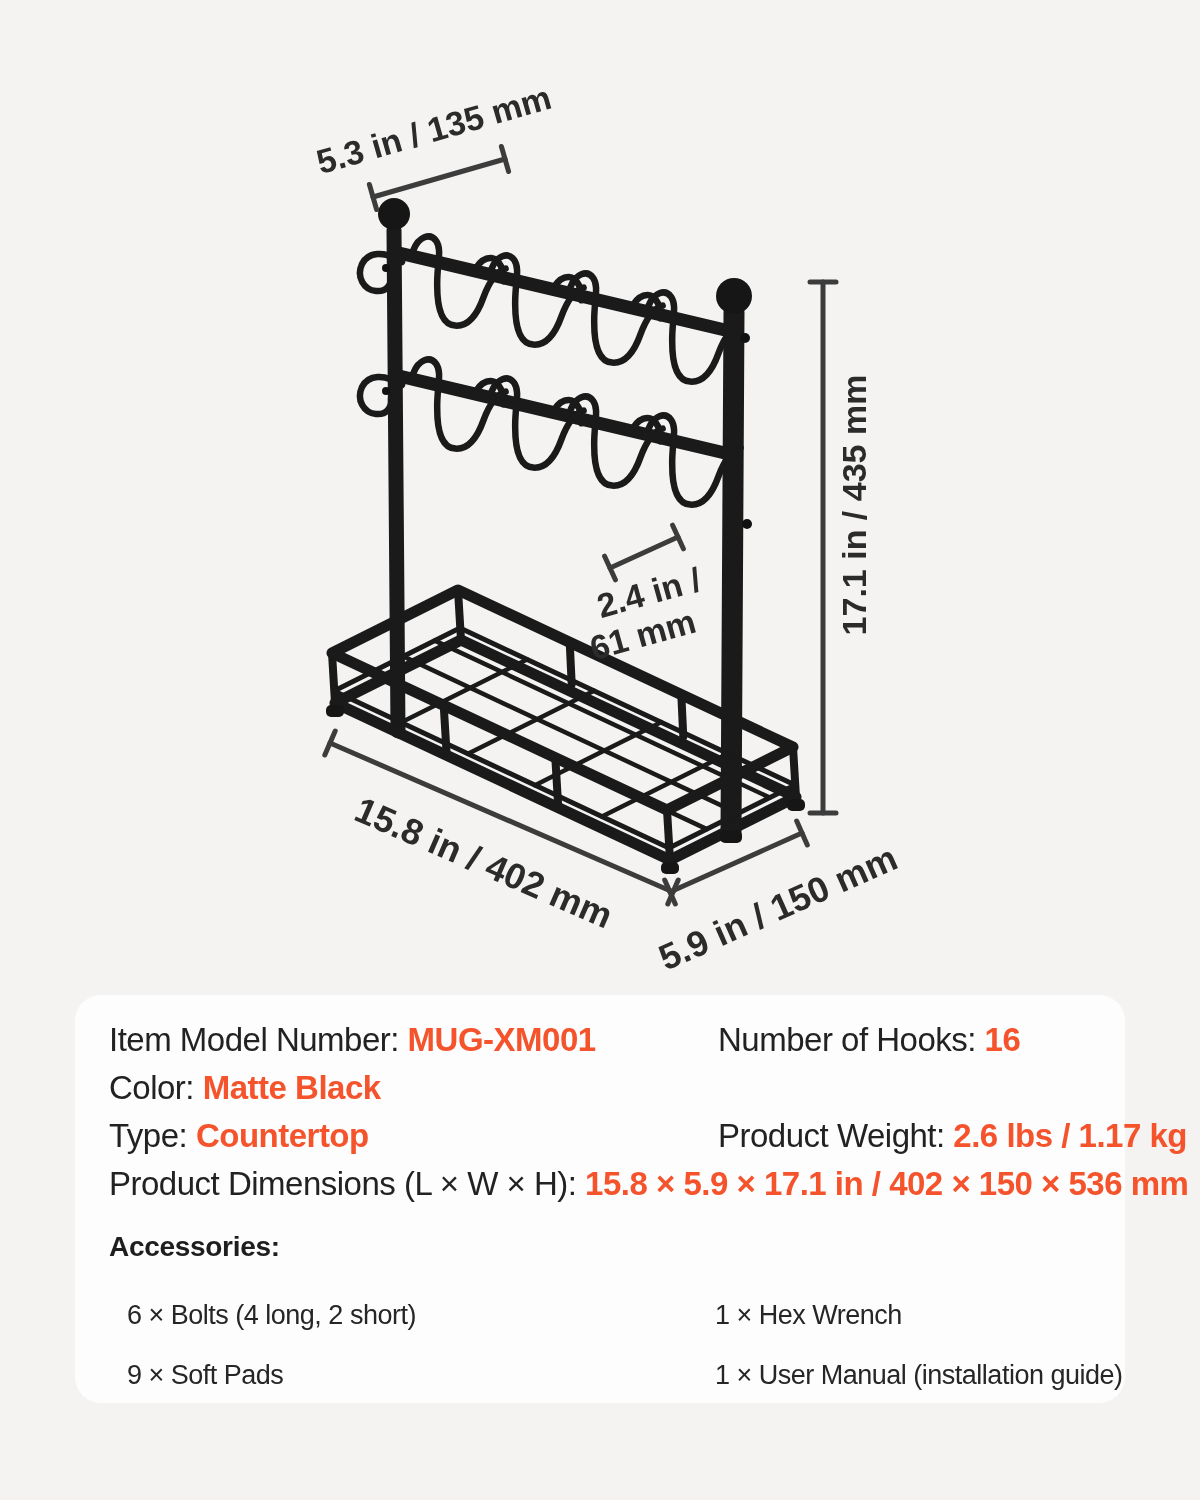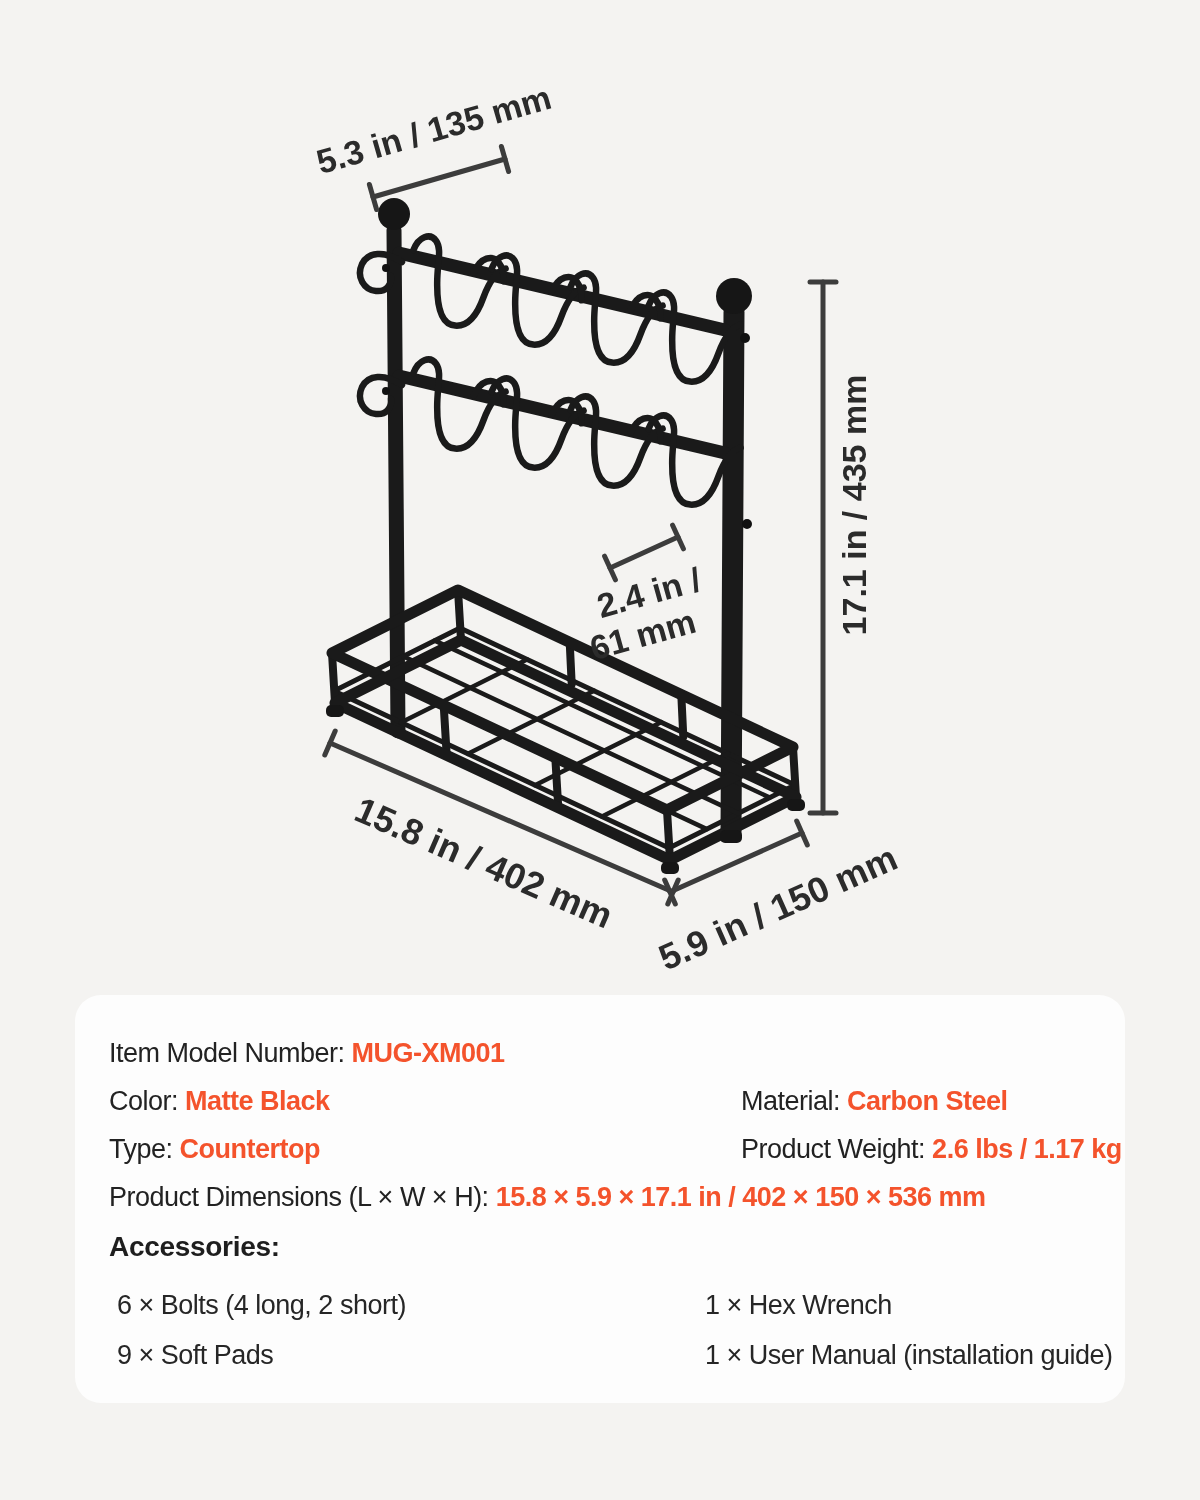--- a/index.html
+++ b/index.html
@@ -23,25 +23,24 @@
     left:75px;top:995px;
     width:1050px;height:408px;
     background:#FDFDFD;
     border-radius:26px;
     box-sizing:border-box;
     padding:26px 34px 0 34px;
   }
   .spec-row{
     display:flex;
     height:48px;
-    align-items:flex-end;
-    font-size:27px;
+    align-items:flex-start;
+    font-size:33px;
     letter-spacing:-0.5px;
     white-space:nowrap;
-    gap:23px;
   }
   .spec-cell{margin:0;}
   .spec-cell.left{width:609px;flex:0 0 609px;}
   .spec-cell.right{flex:1;}
   .spec-label{color:#222222;}
   .spec-value{color:#F4532C;font-weight:700;}
   .acc-title{
     margin:18px 0 0 0;
     font-size:28px;
     font-weight:700;
@@ -51,21 +50,21 @@
   }
   .acc-cols{
     display:flex;
     margin-top:13px;
     font-size:27px;
     letter-spacing:-0.5px;
     color:#262626;
   }
   .acc-col.left{width:588px;flex:0 0 588px;}
   .acc-col.right{flex:1;}
-  .acc-item{margin:8px;line-height:42px;white-space:nowrap;}
+  .acc-item{margin:18px;line-height:42px;white-space:nowrap;}
 </style>
 </head>
 <body>
 
 <div class="stage">
 
   <svg class="diagram" viewBox="0 0 1200 1000" aria-hidden="true">
     <defs>
       <path id="hook" d="M -40,-6 C -38,-20 -28,-27 -20,-20 C -12,-13 -14,2 -9,22 C -3,48 6,60 18,58 C 31,56 37,42 39,24 C 41,8 45,-4 54,-9"></path>
       <path id="crest" d="M -16,2 C -13,-14 -2,-20 6,-13 C 12,-8 14,-2 15,4"></path>
@@ -190,28 +189,28 @@
       <text class="dim-label" font-size="36" transform="translate(783,919) rotate(-24)">5.9 in / 150 mm</text>
     </g>
   </svg>
 
   <section class="panel">
 
     <div class="spec-row">
       <p class="spec-cell left">
         <span class="spec-label">Item Model Number: </span><span class="spec-value">MUG-XM001</span>
       </p>
+      <p class="spec-cell right">
+        <span class="spec-label">Number of Hooks: </span><span class="spec-value">16</span>
+      </p>
     </div>
 
     <div class="spec-row">
       <p class="spec-cell left">
         <span class="spec-label">Color: </span><span class="spec-value">Matte Black</span>
-      </p>
-      <p class="spec-cell right">
-        <span class="spec-label">Material: </span><span class="spec-value">Carbon Steel</span>
       </p>
     </div>
 
     <div class="spec-row">
       <p class="spec-cell left">
         <span class="spec-label">Type: </span><span class="spec-value">Countertop</span>
       </p>
       <p class="spec-cell right">
         <span class="spec-label">Product Weight: </span><span class="spec-value">2.6 lbs / 1.17 kg</span>
       </p>

